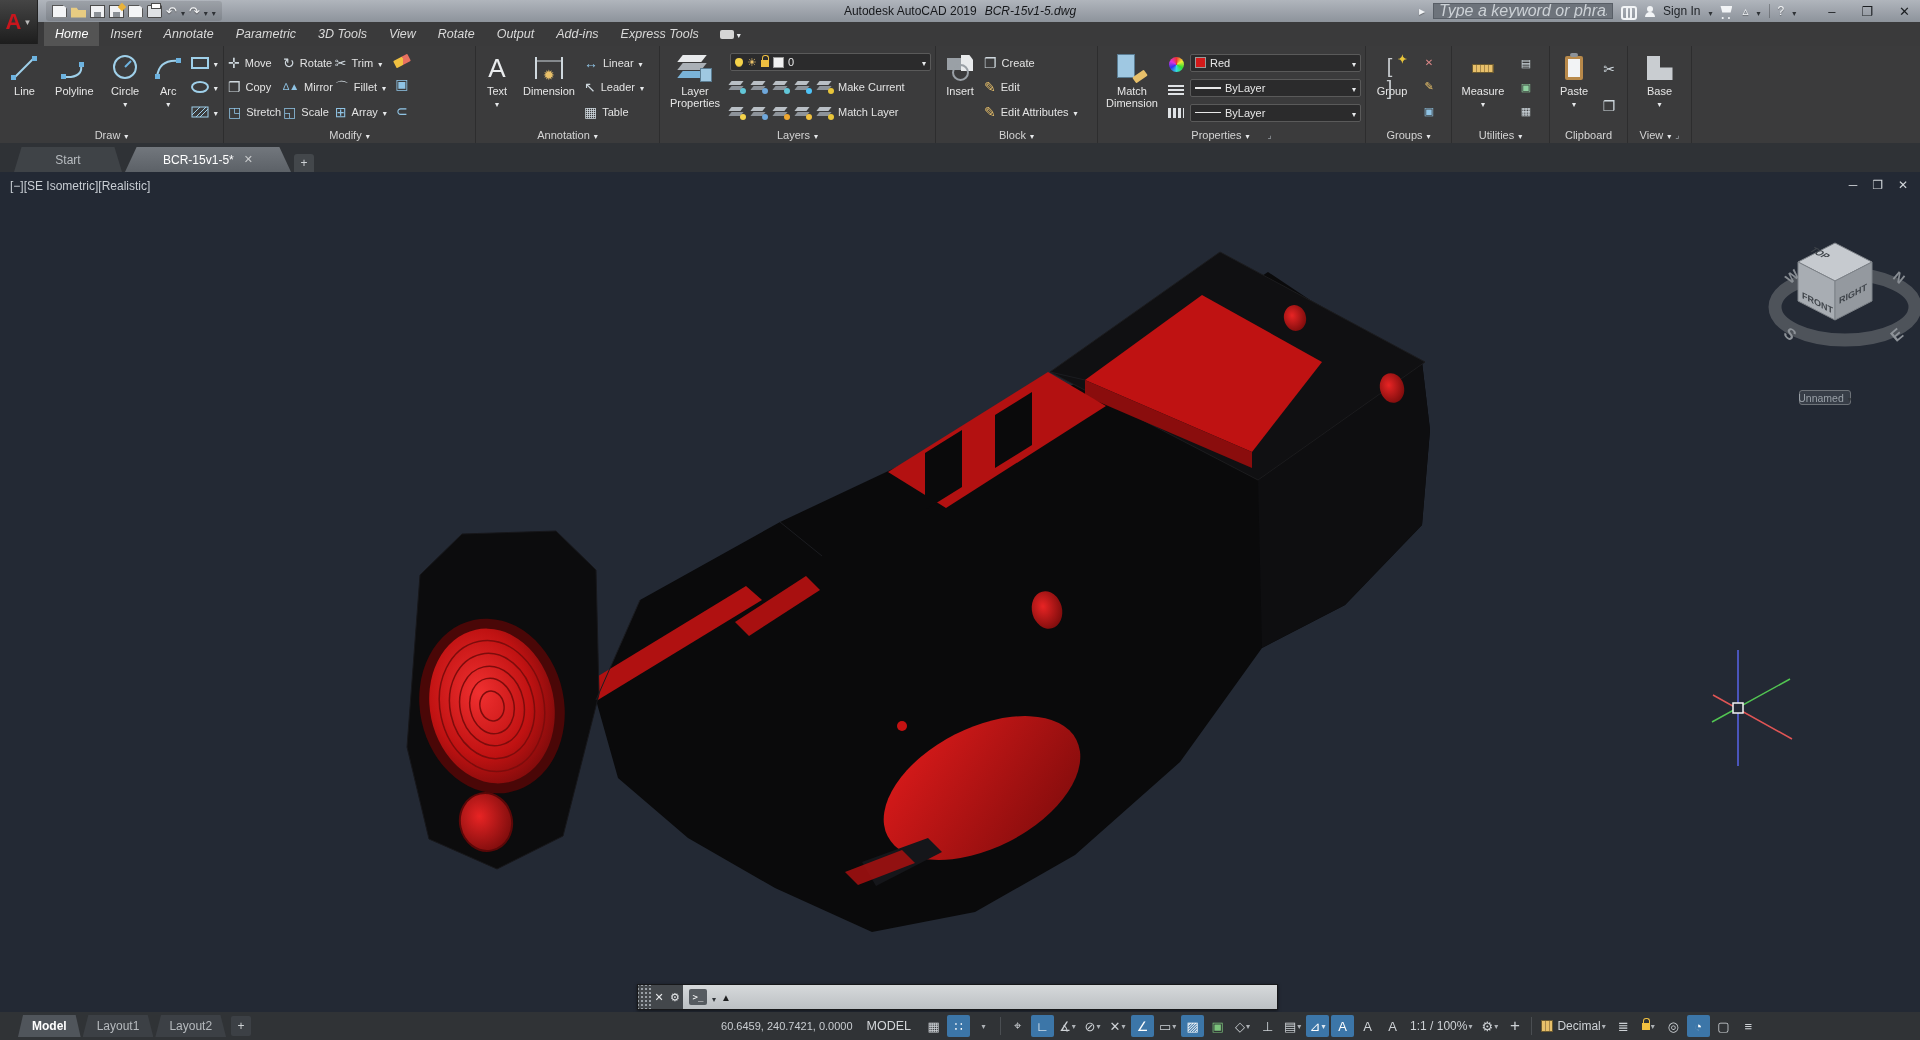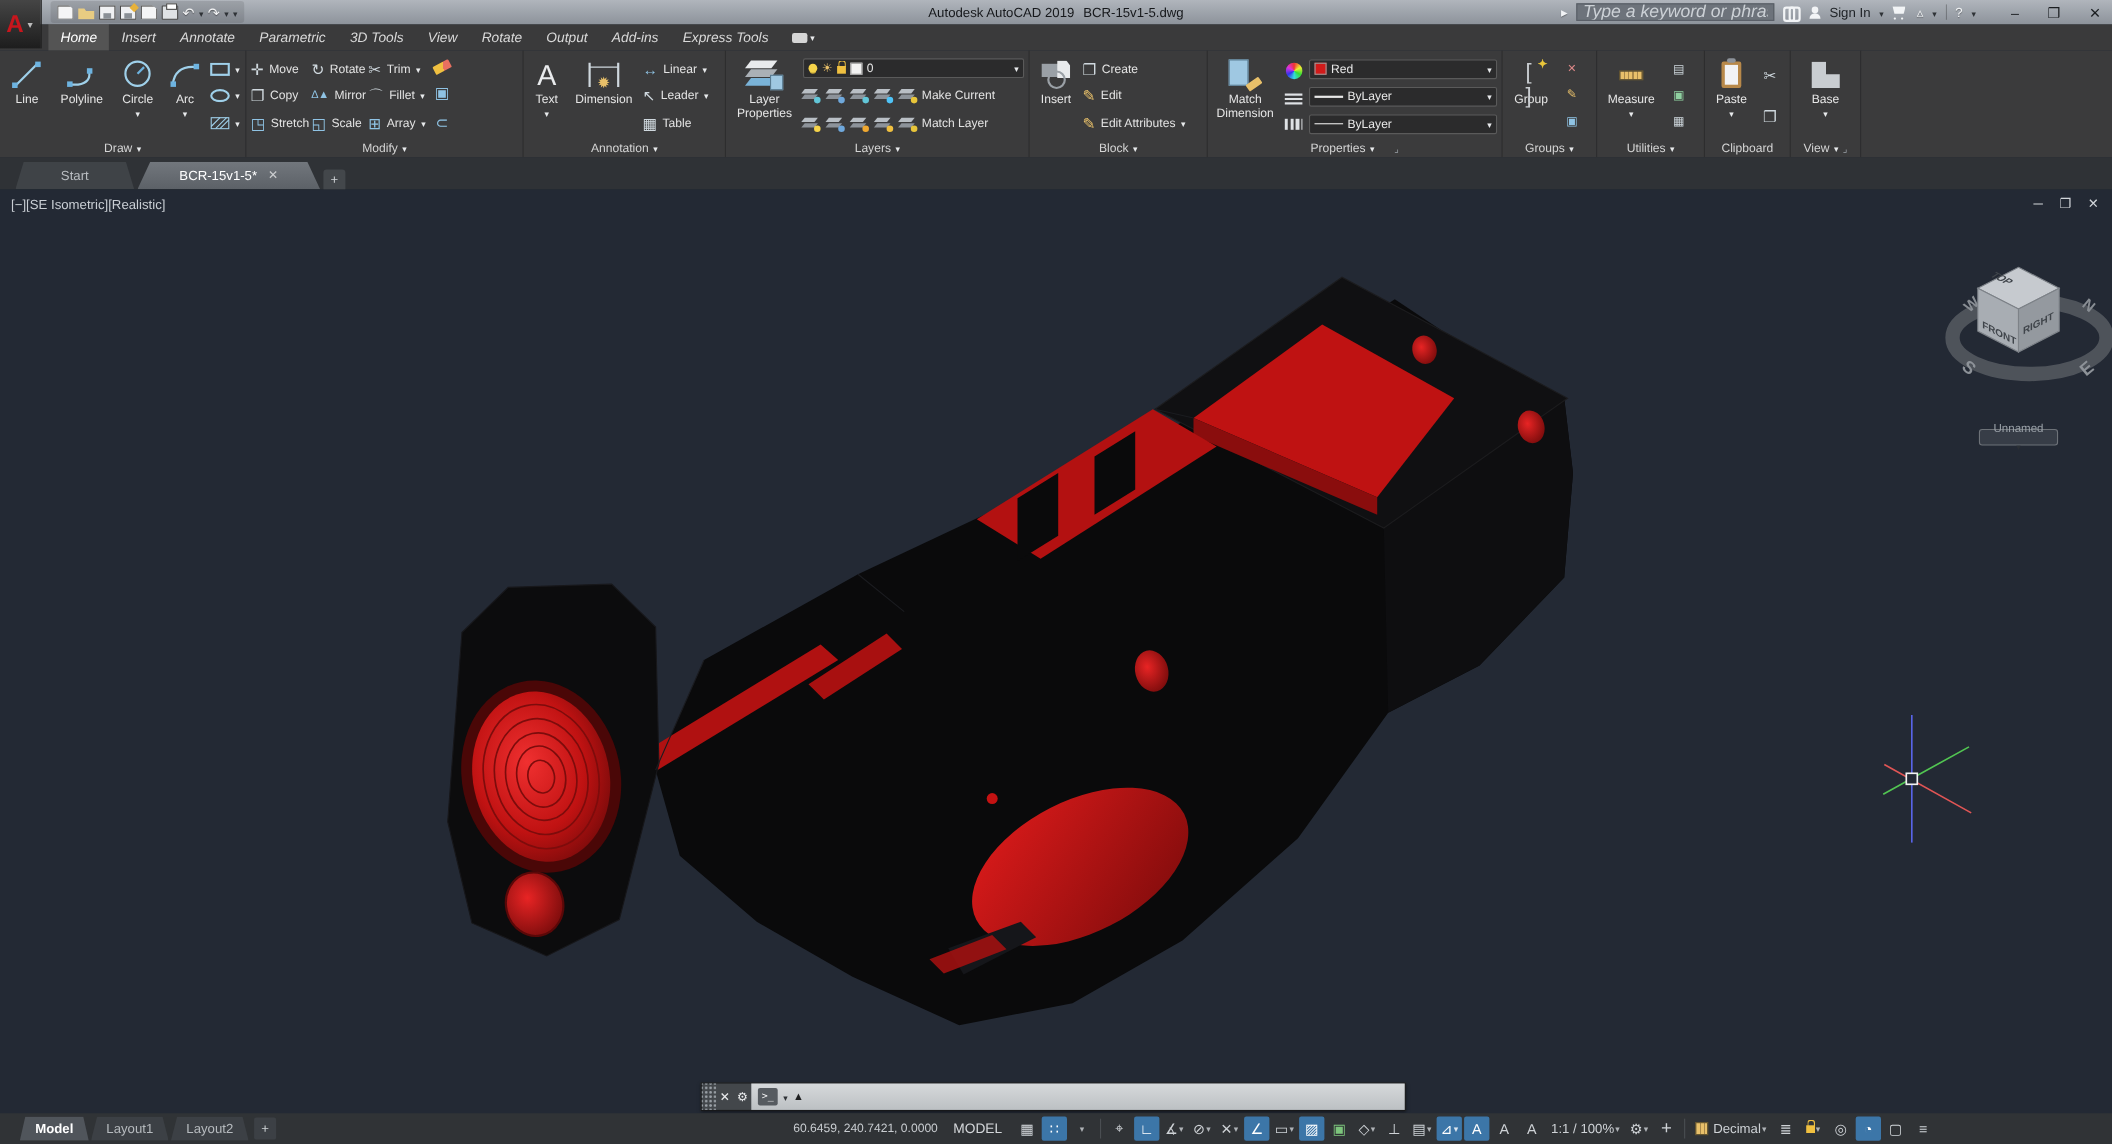--- a/index.html
+++ b/index.html
@@ -20,21 +20,21 @@
   .qi.folder { background:#e8cc82; clip-path:polygon(0 25%,38% 25%,48% 42%,100% 42%,100% 100%,0 100%); }
   .qi.save { background:#f0f1f3; border:1px solid #4a4a4a; }
   .qi.save::after { content:""; position:absolute; left:3px; top:6px; width:7px; height:5px; background:#8b9096; }
   .qi.save.yellow::before { content:""; position:absolute; right:-2px; top:-2px; width:6px; height:6px; background:#e8b23a; transform:rotate(45deg); }
   .qi.print { background:#dfe2e5; border:1px solid #4a4a4a; border-radius:1px; }
   .qi.print::after { content:""; position:absolute; left:3px; top:-3px; width:8px; height:4px; background:#fff; border:1px solid #4a4a4a; }
   .qarrow { color:#f4f5f6; font-size:13px; line-height:1; text-shadow:0 1px 1px rgba(0,0,0,.4); }
   .caret::after { content:"▾"; font-size:8px; color:#2e3236; }
   .caret.lt::after { color:#e8eaec; }
   #titletext { position:absolute; left:0; right:0; text-align:center; font-size:12px; color:#16181b; pointer-events:none; }
-  #titletext b { font-weight:normal; margin-left:8px; }
+  #titletext b { font-weight:normal; margin-left:8px;font-style:italic; }
   #tbright { margin-left:auto; display:flex; align-items:center; gap:8px; padding-right:10px; }
   #searchbox { width:180px; height:16px; background:#6d737b; border:1px solid #585e66;
     color:#d6dade; font-style:italic; font-size:16px; padding:0 5px; outline:none; }
   #searchbox::placeholder { color:#ccd1d6; font-style:italic; }
   .tbbtn { color:#f2f4f6; font-size:12px; line-height:1; text-shadow:0 1px 1px rgba(0,0,0,.35); cursor:default; }
   .binoc { display:inline-block; width:16px; height:10px; position:relative; }
   .binoc::before,.binoc::after { content:""; position:absolute; top:0; width:7px; height:10px; border:2px solid #f2f4f6; border-radius:3px; }
   .binoc::before{left:0} .binoc::after{right:0}
   .person { display:inline-block; width:10px; height:11px; position:relative; }
   .person::before { content:""; position:absolute; top:0; left:2px; width:6px; height:6px; border-radius:50%; background:#f2f4f6; }
@@ -116,23 +116,23 @@
 
   
   #canvas { position:absolute; top:172px; left:0; width:1920px; height:840px; background:#232934; }
   #vplabel { position:absolute; top:7px; left:10px; font-size:12px; color:#c9ced4; z-index:5; }
   #vplabel span { cursor:default; }
   #vpwin { position:absolute; top:6px; right:12px; display:flex; gap:15px; color:#d2d6da; font-size:12px; z-index:5; }
   #modelsvg { position:absolute; top:0; left:0; }
 
   
   #vcube { position:absolute; top:60px; left:1765px; width:155px; height:150px; z-index:5; }
-  #namedview { position:absolute; top:218px; left:1799px; width:72px; height:15px; z-index:5;
+  #namedview { position:absolute; top:218px; left:1799px; width:52px; height:15px; z-index:5;
     background:rgba(150,156,162,0.18); border:1px solid #6d7artba; border:1px solid #6d7278; border-radius:3px;
-    color:#9aa1a8; font-size:10.5px; display:flex; align-items:center; justify-content:center; gap:4px;flex-direction:column; }
+    color:#9aa1a8; font-size:10.5px; display:flex; align-items:center; justify-content:center; gap:4px; }
   #cmdbar { position:absolute; top:984px; left:637px; width:641px; height:26px; display:flex; z-index:20;
     border:1px solid #17181a; background:#43474b; box-shadow:0 1px 3px rgba(0,0,0,.5); }
   #cmdgrip { width:13px; background:radial-gradient(#9aa0a6 1px, transparent 1.3px); background-size:4px 4px; background-position:2px 2px; }
   .cmdbtn { width:16px; display:flex; align-items:center; justify-content:center; color:#e8eaec; font-size:11px; }
   #cmdfield { flex:1; background:linear-gradient(#d6d9db,#bcc0c3); display:flex; align-items:center; gap:5px; padding:0 6px; }
   #prompt { width:18px; height:16px; background:#565b60; border-radius:2px; color:#fff;
     font-family:"DejaVu Sans Mono", monospace; font-size:9px; display:flex; align-items:center; justify-content:center; }
   #cmdinput { flex:1; border:none; outline:none; background:transparent; font-style:italic;
     font-size:13px; color:#3a3e42; font-family:"DejaVu Sans", sans-serif; letter-spacing:1px; }
   #cmdinput::placeholder { color:#3a3e42; font-style:italic; }

